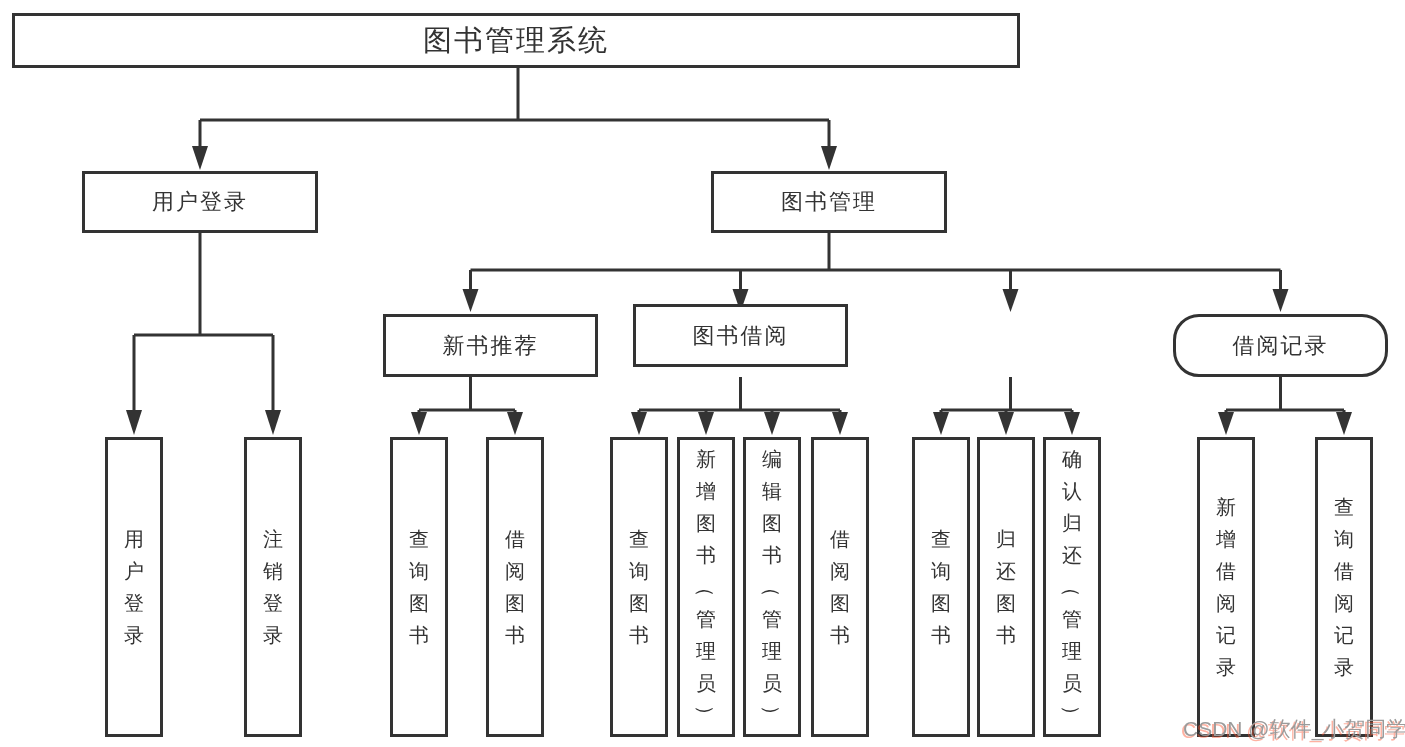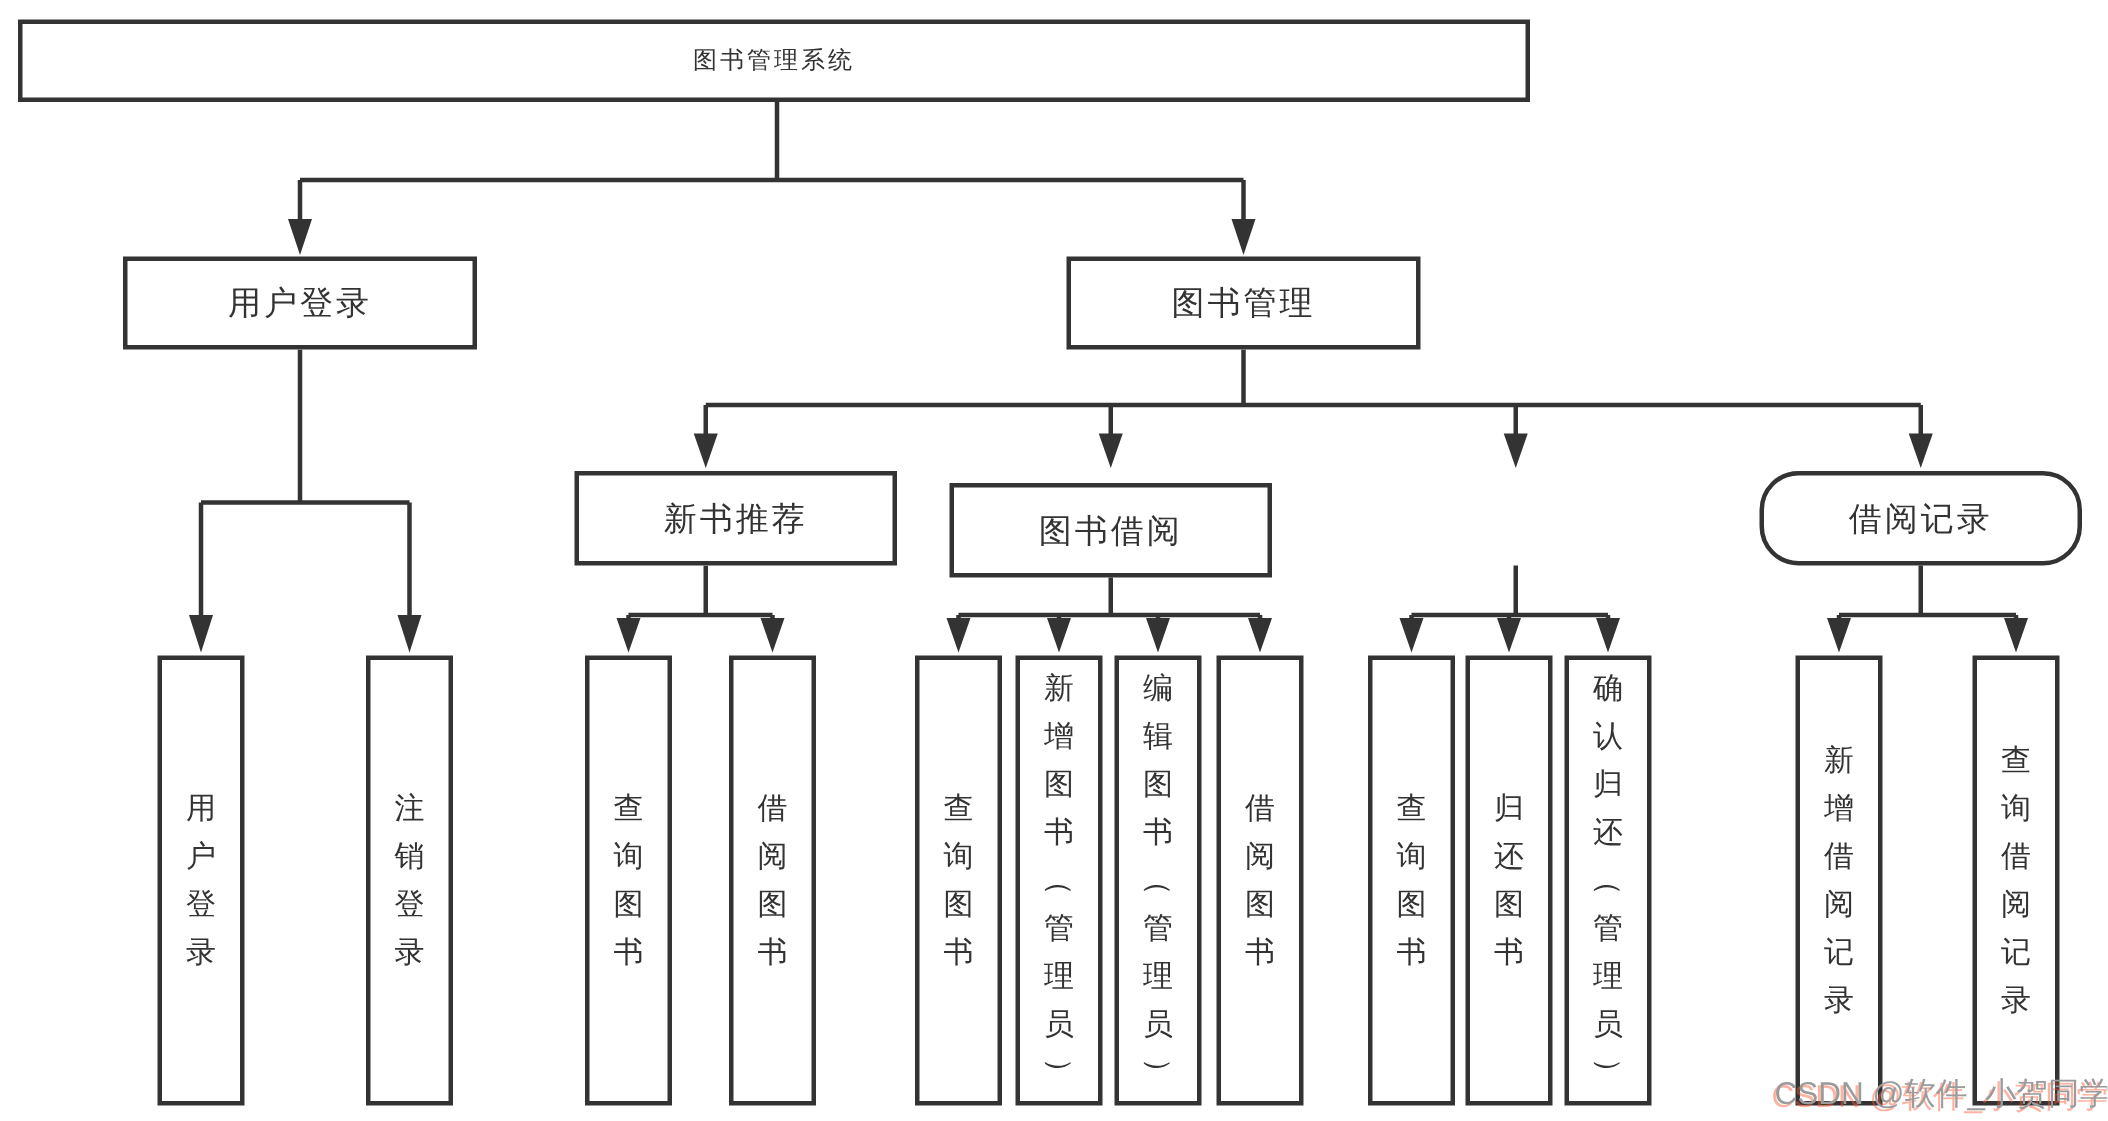--- a/index.html
+++ b/index.html
@@ -30,21 +30,21 @@
     display: flex;
     align-items: center;
     justify-content: center;
     text-align: center;
   }
   .node.h {
     font-size: 22px;
     letter-spacing: 2px;
     white-space: nowrap;
   }
-  .node.root { font-size: 16px; }
+  .node.root { font-size: 29px; }
   .leaf {
     position: absolute;
     box-sizing: border-box;
     border: 3px solid #333333;
     background: #ffffff;
     color: #333333;
     top: 437px;
     width: 58px;
     height: 300px;
     display: flex;
@@ -125,21 +125,21 @@
       <polygon points="1336,412 1352,412 1344,435"></polygon>
     </g>
   </svg>
 
   <div class="node h root" style="left:12px; top:13px; width:1008px; height:55px;">图书管理系统</div>
 
   <div class="node h" style="left:82px; top:171px; width:236px; height:62px;">用户登录</div>
   <div class="node h" style="left:711px; top:171px; width:236px; height:62px;">图书管理</div>
 
   <div class="node h" style="left:383px; top:314px; width:215px; height:63px;">新书推荐</div>
-  <div class="node h" style="left:633px; top:322px; width:215px; height:63px;">图书借阅</div>
+  <div class="node h" style="left:633px; top:304px; width:215px; height:63px;">图书借阅</div>
   <div class="node h" style="left:1173px; top:314px; width:215px; height:63px;border-radius:26px;">借阅记录</div>
 
   <div class="leaf" style="left:105px;">
       <span>用</span>
       <span>户</span>
       <span>登</span>
       <span>录</span>
     </div>
   <div class="leaf" style="left:244px;">
       <span>注</span>

